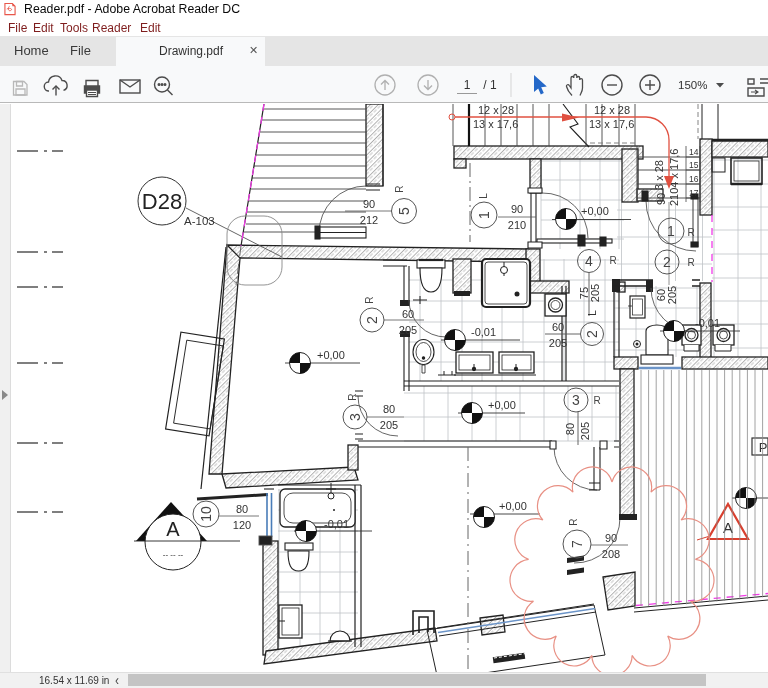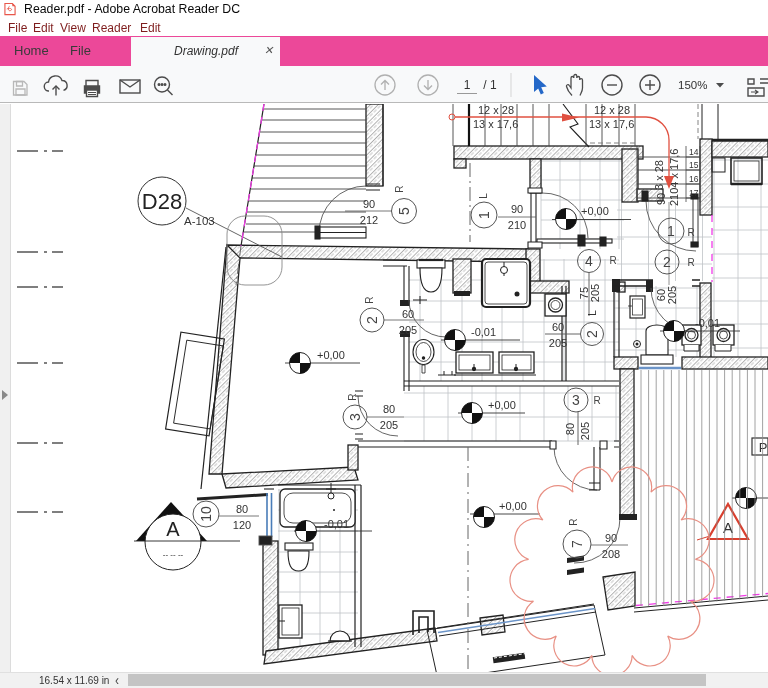--- a/index.html
+++ b/index.html
@@ -8,24 +8,24 @@
 #app { position:relative; width:768px; height:688px; }
 .abs { position:absolute; }
 
 #titlebar { left:0; top:0; width:768px; height:18px; background:#fff; }
 #titletext { left:24px; top:2px; font-size:12.3px; color:#0a0a0a; }
 
 #menubar { left:0; top:18px; width:680px; height:18px; background:#fff;
   font-size:12px; color:#7f1d1d; }
 .mi { position:absolute; top:3px; }
 
-#tabbar { left:0; top:36px; width:768px; height:30px; background:#ec4899;padding-left:20px; }
+#tabbar { left:0; top:36px; width:768px; height:30px; background:#e5e5e5;padding-left:20px; }
 .tabtxt { position:absolute; top:7px; font-size:13px; color:#3a3a3a; }
-#activetab { position:absolute; left:131px; top:1px; width:149px; height:29px;
-  background:#f8f9fa;font-style:italic; }
+#activetab { position:absolute; left:116px; top:1px; width:149px; height:29px;
+  background:#f8f9fa; }
 #activetab span { position:absolute; left:43px; top:7px; font-size:12px; color:#333; }
 #activetab .x { position:absolute; left:133px; top:7px; font-size:11px; color:#555; }
 
 #toolbar { left:0; top:66px; width:768px; height:37px; background:#f8f9fa;
   border-bottom:1px solid #b9b9b9; }
 
 #leftstrip { left:0; top:104px; width:11px; height:568px; background:#f0f0f0;
   border-right:1px solid #dcdcdc; }
 #leftarrow { left:2px; top:390px; width:0; height:0;
   border-top:5px solid transparent; border-bottom:5px solid transparent;
@@ -45,21 +45,21 @@
   <div id="titlebar" class="abs"></div>
   <svg class="abs" style="left:4px;top:3px" width="12" height="13" viewBox="0 0 13 13">
     <path d="M1 0 h8 l3 3 v9 h-11 z" fill="#fff" stroke="#e8564a" stroke-width="1.2"></path>
     <path d="M9 0 l3 3 h-3 z" fill="#e8564a"></path>
     <path d="M3 6 c2 -1 4 -1 5 0 c1 1 -2 3 -3 1 c-0.6 -1.5 0 -4 1 -4" fill="none" stroke="#e8564a" stroke-width="0.9"></path>
   </svg>
   <div id="titletext" class="abs">Reader.pdf - Adobe Acrobat Reader DC</div>
   <div id="menubar" class="abs">
     <span class="mi" style="left:8px">File</span>
     <span class="mi" style="left:33px">Edit</span>
-    <span class="mi" style="left:60px">View</span>
+    <span class="mi" style="left:60px">Tools</span>
     <span class="mi" style="left:92px">Reader</span>
     <span class="mi" style="left:140px">Edit</span>
   </div>
   <div id="tabbar" class="abs">
     <span class="tabtxt" style="left:14px">Home</span>
     <span class="tabtxt" style="left:70px">File</span>
     <div id="activetab">
         <span>Drawing.pdf</span>
         <span class="x">✕</span>
       </div>

